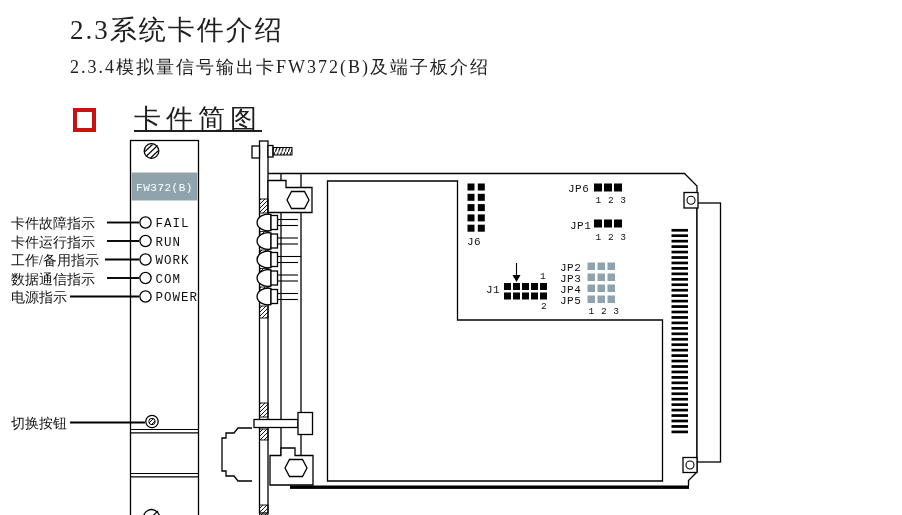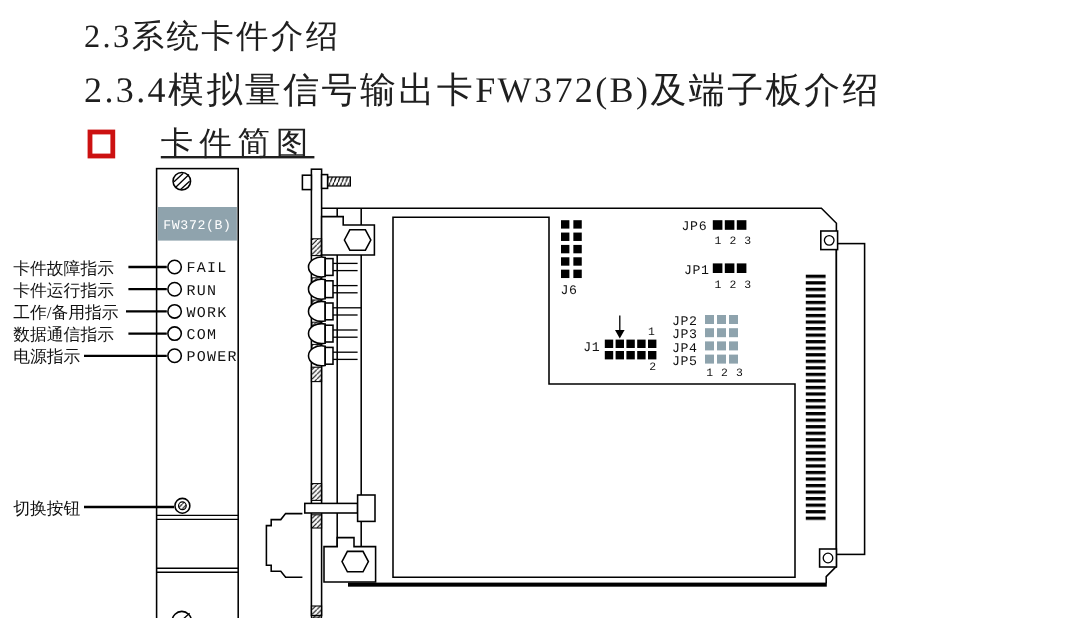--- a/index.html
+++ b/index.html
@@ -1,20 +1,20 @@
 <!DOCTYPE html>
 <html><head>
 <meta charset="utf-8">
 <style>
   html,body{margin:0;padding:0;background:#fff;}
   #page{position:relative;width:902px;height:515px;background:#ffffff;overflow:hidden;
         font-family:"Liberation Serif","DejaVu Serif",serif;color:#1a1a1a;}
   .heading{position:absolute;white-space:nowrap;color:#1f1f1f;}
   #h1{left:70px;top:12px;font-size:27px;letter-spacing:2px;}
-  #h2{left:70px;top:55px;font-size:30px;letter-spacing:2px;}
+  #h2{left:70px;top:55px;font-size:18px;letter-spacing:2px;}
   #bullet-label{left:134px;top:101px;font-size:27px;letter-spacing:5px;text-decoration:underline;}
   #bullet-sq{position:absolute;left:73px;top:108px;width:15px;height:16px;
              border:4px solid #cc1111;background:#fff;}
   svg{position:absolute;left:0;top:0;}
   .ink{stroke:#000;fill:none;stroke-width:1.3;}
   .inkf{stroke:#000;fill:#ffffff;stroke-width:1.3;}
   .thin{stroke:#000;stroke-width:1.1;fill:none;}
   .lead{stroke:#000;stroke-width:1.9;}
   .zh{font-family:"Liberation Serif","DejaVu Serif",serif;font-size:14px;fill:#111;}
   .mono{font-family:"Liberation Mono","DejaVu Sans Mono",monospace;fill:#111;}

